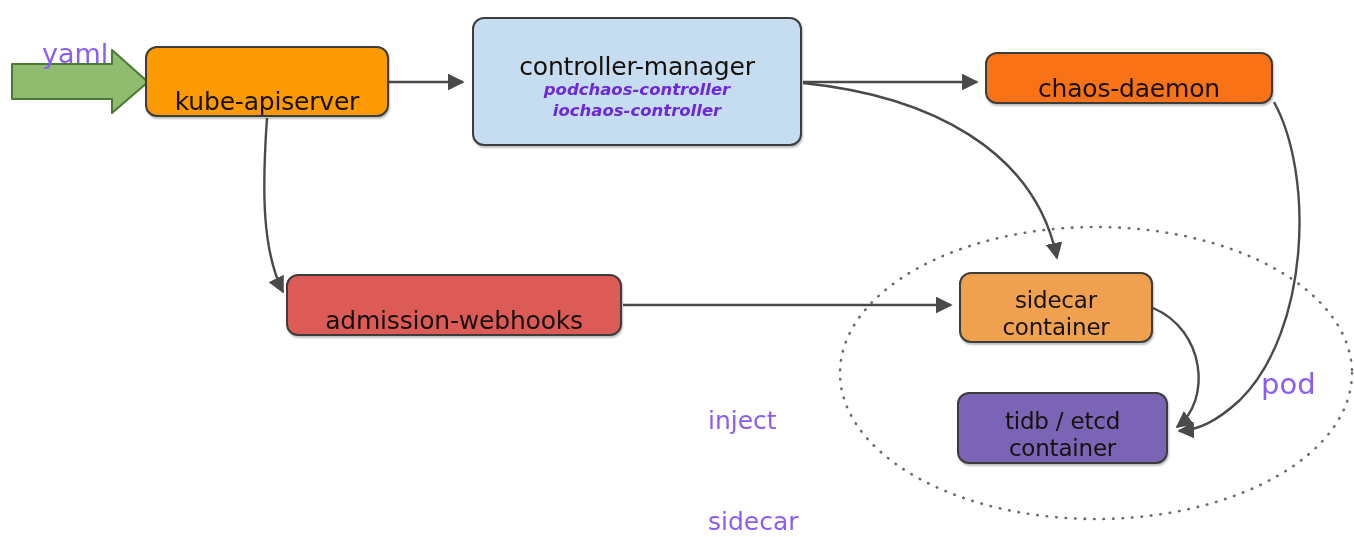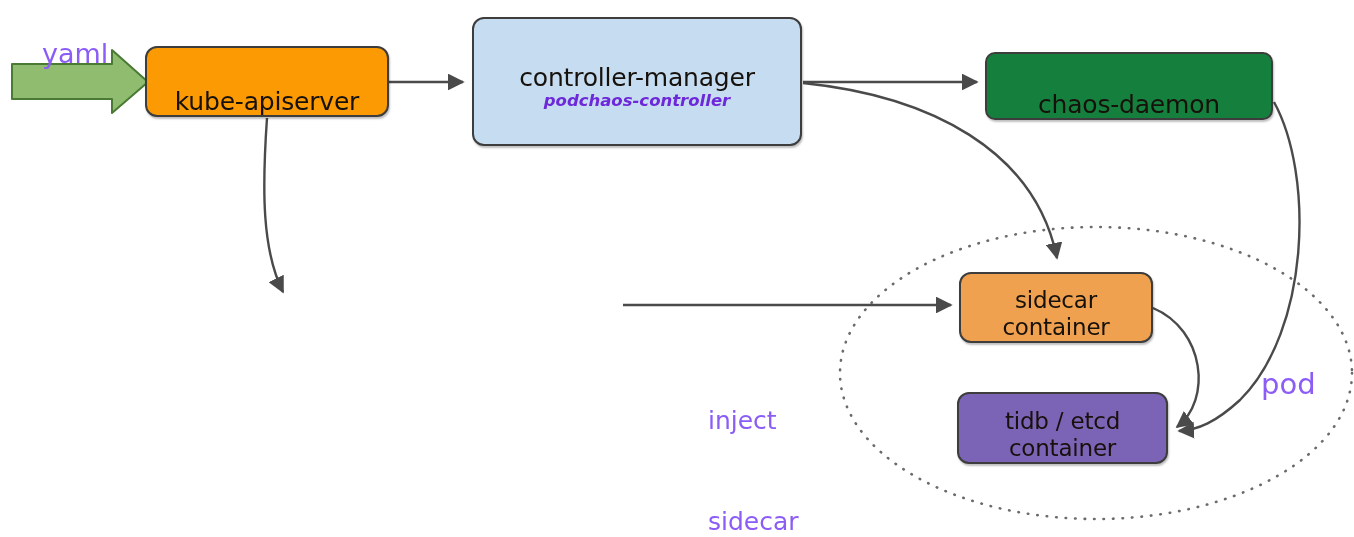--- a/index.html
+++ b/index.html
@@ -58,23 +58,22 @@
     left: 145px; top: 46px; width: 244px; height: 71px;
     background: #fb9a02;
   }
   #node-controller-manager {
     left: 472px; top: 17px; width: 330px; height: 129px;
     background: #c5dcf1;
     justify-content: center;
     padding-top: 12px;
   }
   #node-chaos-daemon {
-    left: 985px; top: 52px; width: 288px; height: 68px;
-    background: #15803d;
-    border-radius: 10px;
+    left: 985px; top: 52px; width: 288px; height: 52px;
+    background: #f97316;
   }
   #node-admission-webhooks {
     left: 286px; top: 274px; width: 336px; height: 62px;
     background: #dc5b57;
   }
   #node-sidecar-container {
     left: 959px; top: 272px; width: 194px; height: 71px;
     background: #f0a150;
   }
   #node-tidb-etcd-container {
@@ -134,26 +133,30 @@
 
   <div class="free-label" id="label-yaml">yaml</div>
 
   <div class="node" id="node-kube-apiserver">
     <div class="title">kube-apiserver</div>
   </div>
 
   <div class="node" id="node-controller-manager">
     <div class="title">controller-manager</div>
     <div class="sub">podchaos-controller</div>
+    <div class="sub">iochaos-controller</div>
   </div>
 
   <div class="node" id="node-chaos-daemon">
     <div class="title">chaos-daemon</div>
   </div>
 
+  <div class="node" id="node-admission-webhooks">
+    <div class="title">admission-webhooks</div>
+  </div>
 
   <div class="node two-line" id="node-sidecar-container">
     <div class="title">sidecar</div>
     <div class="title">container</div>
   </div>
 
   <div class="node two-line" id="node-tidb-etcd-container">
     <div class="title">tidb / etcd</div>
     <div class="title">container</div>
   </div>

